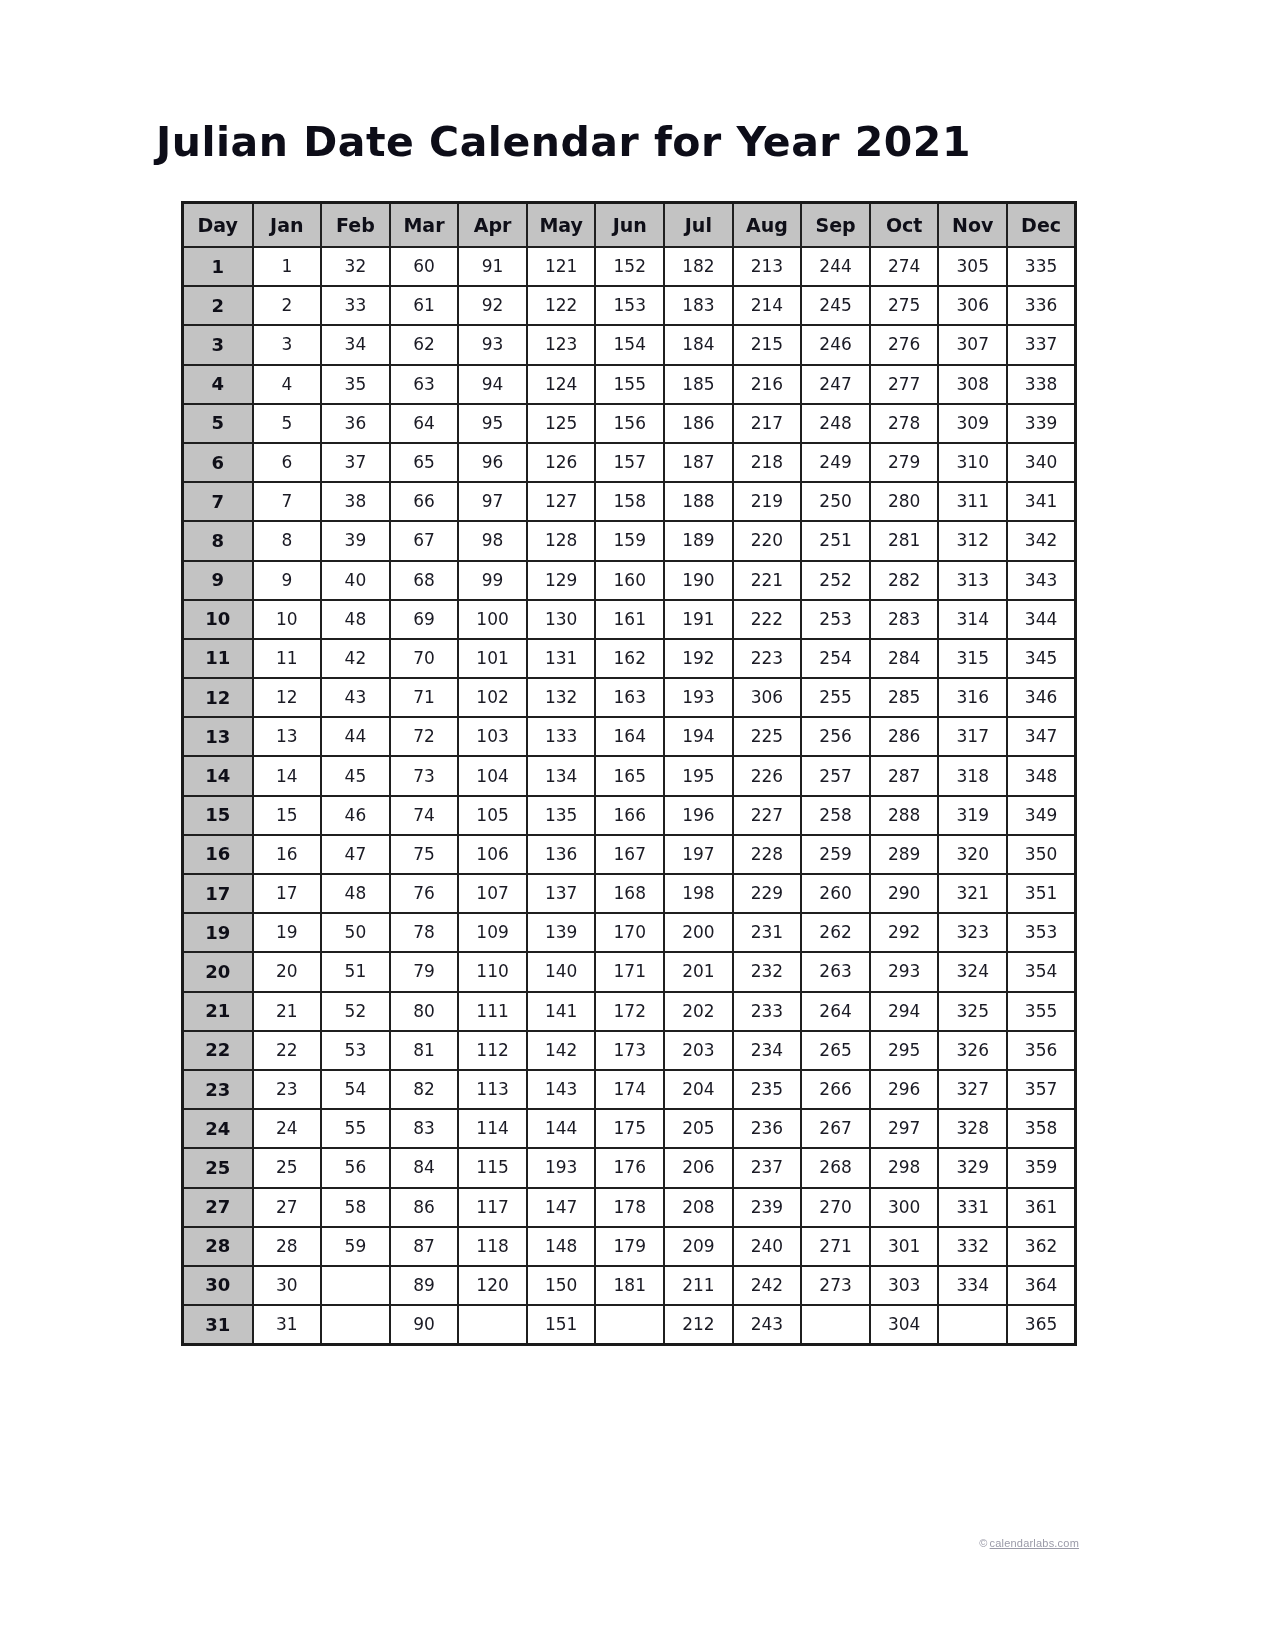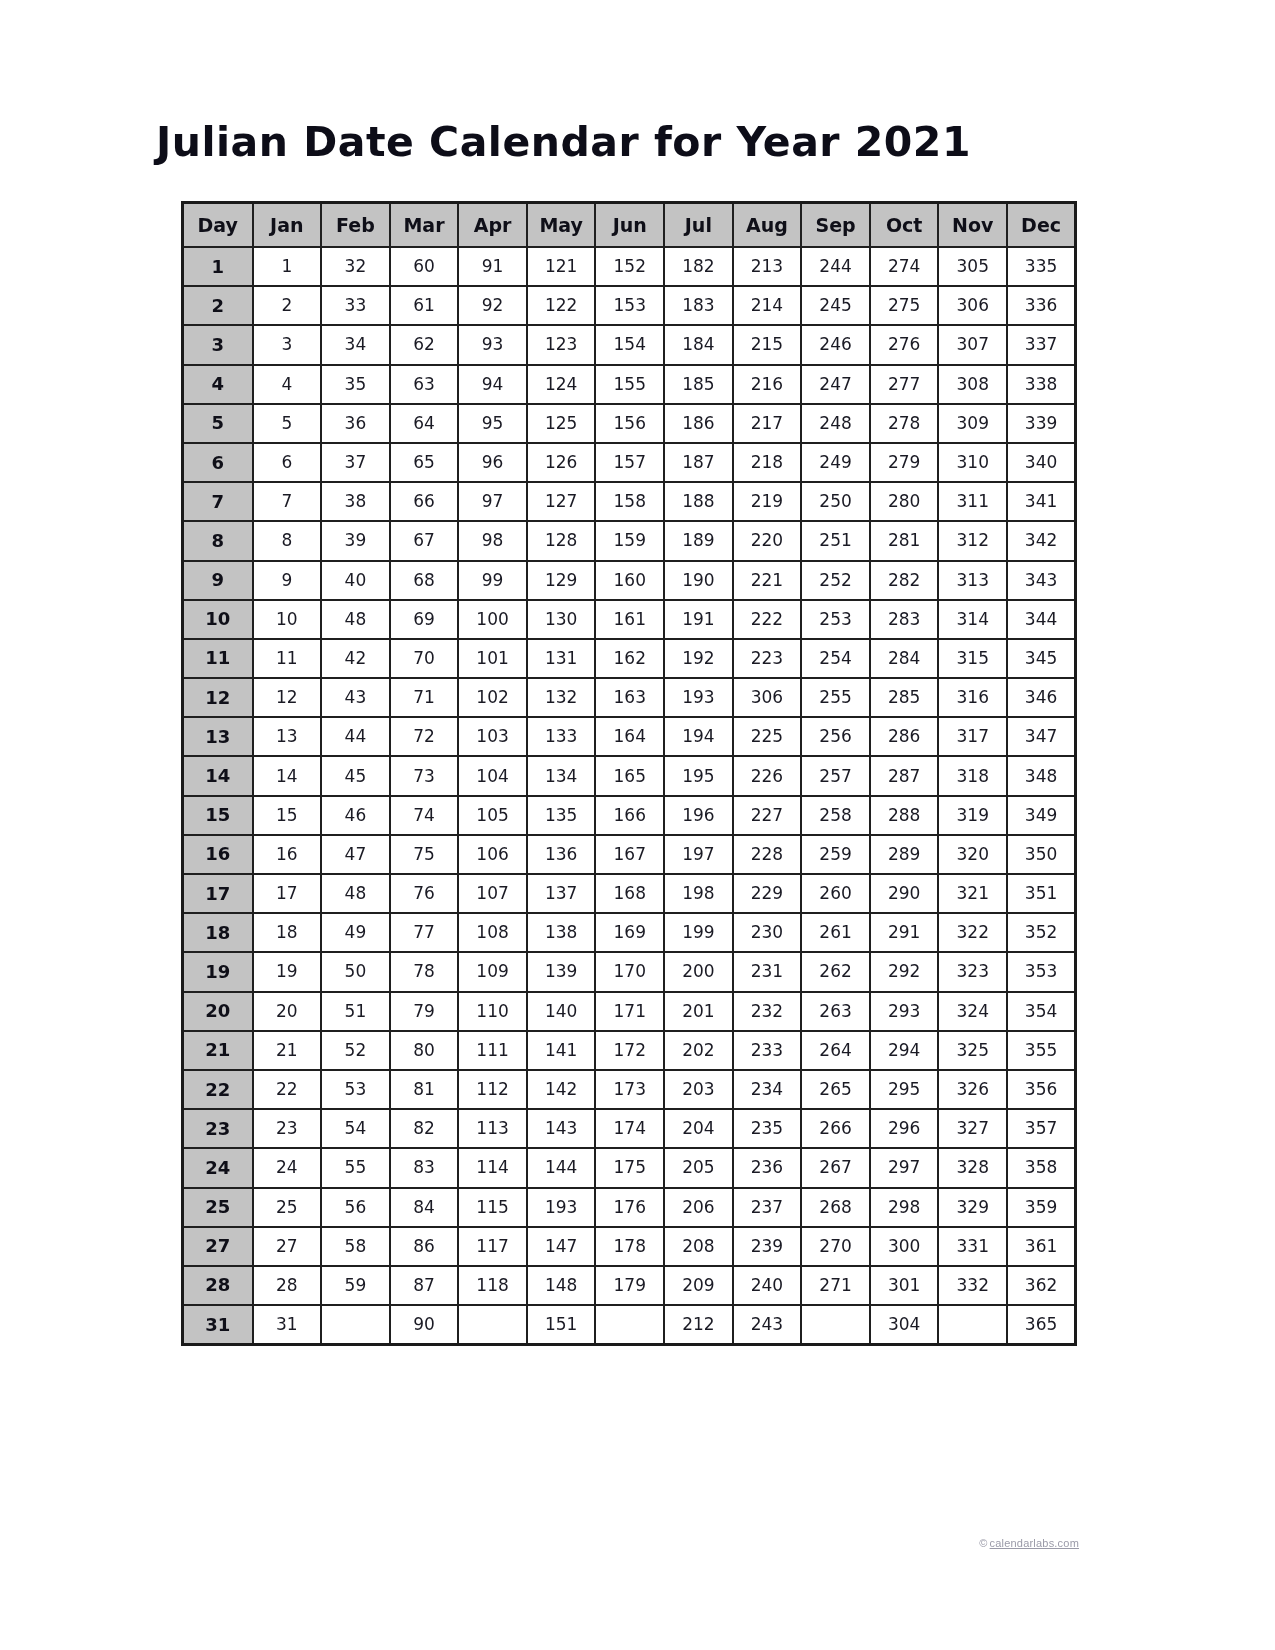--- a/index.html
+++ b/index.html
@@ -403,35 +403,20 @@
             <td class="value-cell">137</td>
             <td class="value-cell">168</td>
             <td class="value-cell">198</td>
             <td class="value-cell">229</td>
             <td class="value-cell">260</td>
             <td class="value-cell">290</td>
             <td class="value-cell">321</td>
             <td class="value-cell">351</td>
           </tr>
           <tr>
-            <th class="day-cell">18</th>
-            <td class="value-cell">18</td>
-            <td class="value-cell">49</td>
-            <td class="value-cell">77</td>
-            <td class="value-cell">108</td>
-            <td class="value-cell">138</td>
-            <td class="value-cell">169</td>
-            <td class="value-cell">199</td>
-            <td class="value-cell">230</td>
-            <td class="value-cell">261</td>
-            <td class="value-cell">291</td>
-            <td class="value-cell">322</td>
-            <td class="value-cell">352</td>
-          </tr>
-          <tr>
             <th class="day-cell">19</th>
             <td class="value-cell">19</td>
             <td class="value-cell">50</td>
             <td class="value-cell">78</td>
             <td class="value-cell">109</td>
             <td class="value-cell">139</td>
             <td class="value-cell">170</td>
             <td class="value-cell">200</td>
             <td class="value-cell">231</td>
             <td class="value-cell">262</td>
@@ -553,20 +538,35 @@
             <td class="value-cell">148</td>
             <td class="value-cell">179</td>
             <td class="value-cell">209</td>
             <td class="value-cell">240</td>
             <td class="value-cell">271</td>
             <td class="value-cell">301</td>
             <td class="value-cell">332</td>
             <td class="value-cell">362</td>
           </tr>
           <tr>
+            <th class="day-cell">30</th>
+            <td class="value-cell">30</td>
+            <td class="value-cell empty"></td>
+            <td class="value-cell">89</td>
+            <td class="value-cell">120</td>
+            <td class="value-cell">150</td>
+            <td class="value-cell">181</td>
+            <td class="value-cell">211</td>
+            <td class="value-cell">242</td>
+            <td class="value-cell">273</td>
+            <td class="value-cell">303</td>
+            <td class="value-cell">334</td>
+            <td class="value-cell">364</td>
+          </tr>
+          <tr>
             <th class="day-cell">31</th>
             <td class="value-cell">31</td>
             <td class="value-cell empty"></td>
             <td class="value-cell">90</td>
             <td class="value-cell empty"></td>
             <td class="value-cell">151</td>
             <td class="value-cell empty"></td>
             <td class="value-cell">212</td>
             <td class="value-cell">243</td>
             <td class="value-cell empty"></td>

